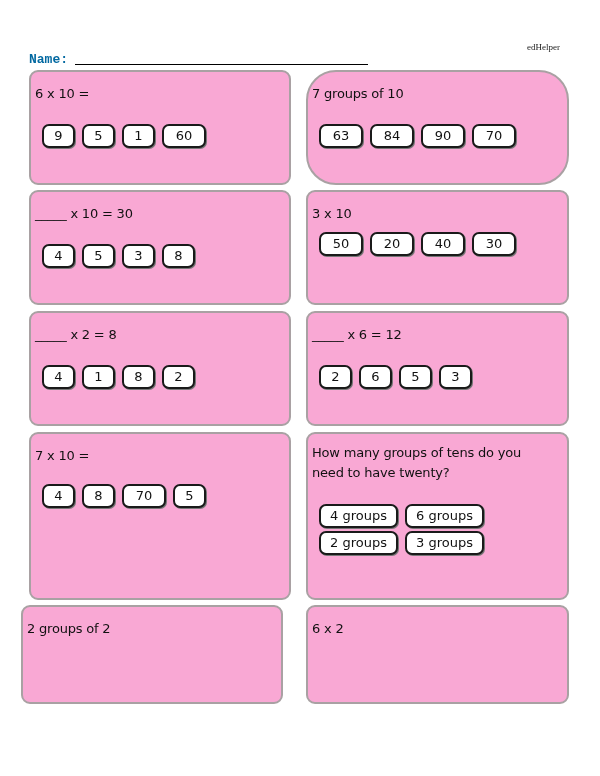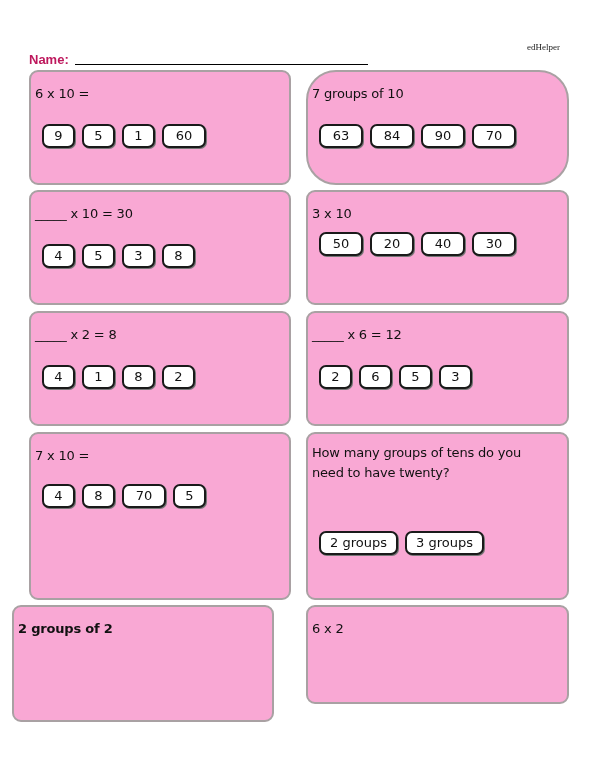--- a/index.html
+++ b/index.html
@@ -1,18 +1,18 @@
 <!DOCTYPE html>
 <html><head>
 <meta charset="utf-8">
 <style>
   html, body { margin: 0; padding: 0; background: #ffffff; }
   body { width: 600px; height: 776px; position: relative; overflow: hidden; font-family: "DejaVu Sans", sans-serif; color: #111; }
   .brand { position: absolute; top: 42px; left: 527px; font-family: "Liberation Serif", serif; font-size: 9px; color: #222; }
-  .name-row { position: absolute; top: 52px; left: 29px; font-family: Liberation Sans, sans-serif; font-weight: bold; font-size: 13px; color: #be185d; }
+  .name-row { position: absolute; top: 52px; left: 29px; font-family: Liberation Mono, monospace; font-weight: bold; font-size: 13px; color: #0369a1; }
   .name-line { position: absolute; top: 64px; left: 75px; width: 293px; border-bottom: 1px solid #000; height: 0; }
   .card { position: absolute; box-sizing: border-box; border: 2px solid #a9a1a3; border-radius: 9px; background: #f9a8d4; }
   .q { position: absolute; left: 4px; top: 12px; font-size: 13px; color: #111; line-height: 20px; letter-spacing: -0.2px; }
   .opts { position: absolute; left: 11px; display: flex; gap: 7px; }
   .opt { box-sizing: border-box; height: 24px; min-width: 33px; padding: 0 8px; border: 2px solid #1a1a1a; border-radius: 7px; font-size: 13px; line-height: 20px; text-align: center; background: #fff; box-shadow: 1px 1px 0 #777; }
   .opt.wide { min-width: 44px; }
   .opt.grp { min-width: 79px; }
 </style>
 </head>
 <body>
@@ -85,24 +85,28 @@
     <div class="opt">8</div>
     <div class="opt wide">70</div>
     <div class="opt">5</div>
   </div>
 </div>
 <div class="card" style="left:306px;top:432px;width:263px;height:168px;">
   <div class="q" style="top:9px;">
     <div>How many groups of tens do you</div>
     <div>need to have twenty?</div>
   </div>
+  <div class="opts" style="top:70px;">
+    <div class="opt grp">4 groups</div>
+    <div class="opt grp">6 groups</div>
+  </div>
   <div class="opts" style="top:97px;align-items:center;">
     <div class="opt grp">2 groups</div>
     <div class="opt grp">3 groups</div>
   </div>
 </div>
 
-<div class="card" style="left:12px;top:605px;width:262px;height:117px;font-weight:bold;">
+<div class="card" style="left:21px;top:605px;width:262px;height:99px;">
   <div class="q">2 groups of 2</div>
 </div>
 <div class="card" style="left:306px;top:605px;width:263px;height:99px;">
   <div class="q">6 x 2</div>
 </div>
 
 </body></html>

